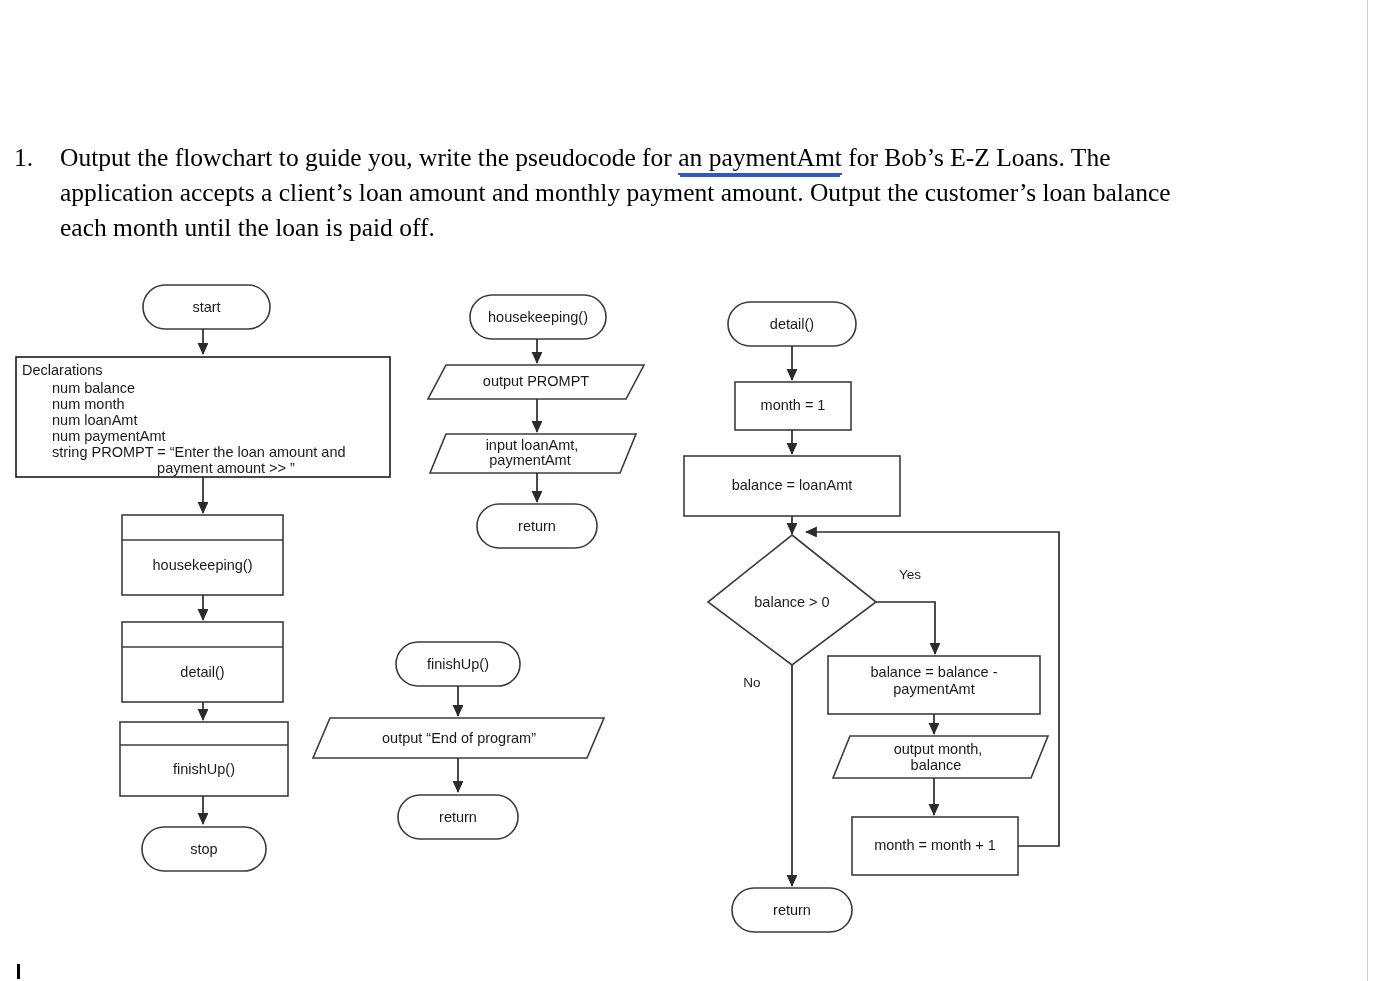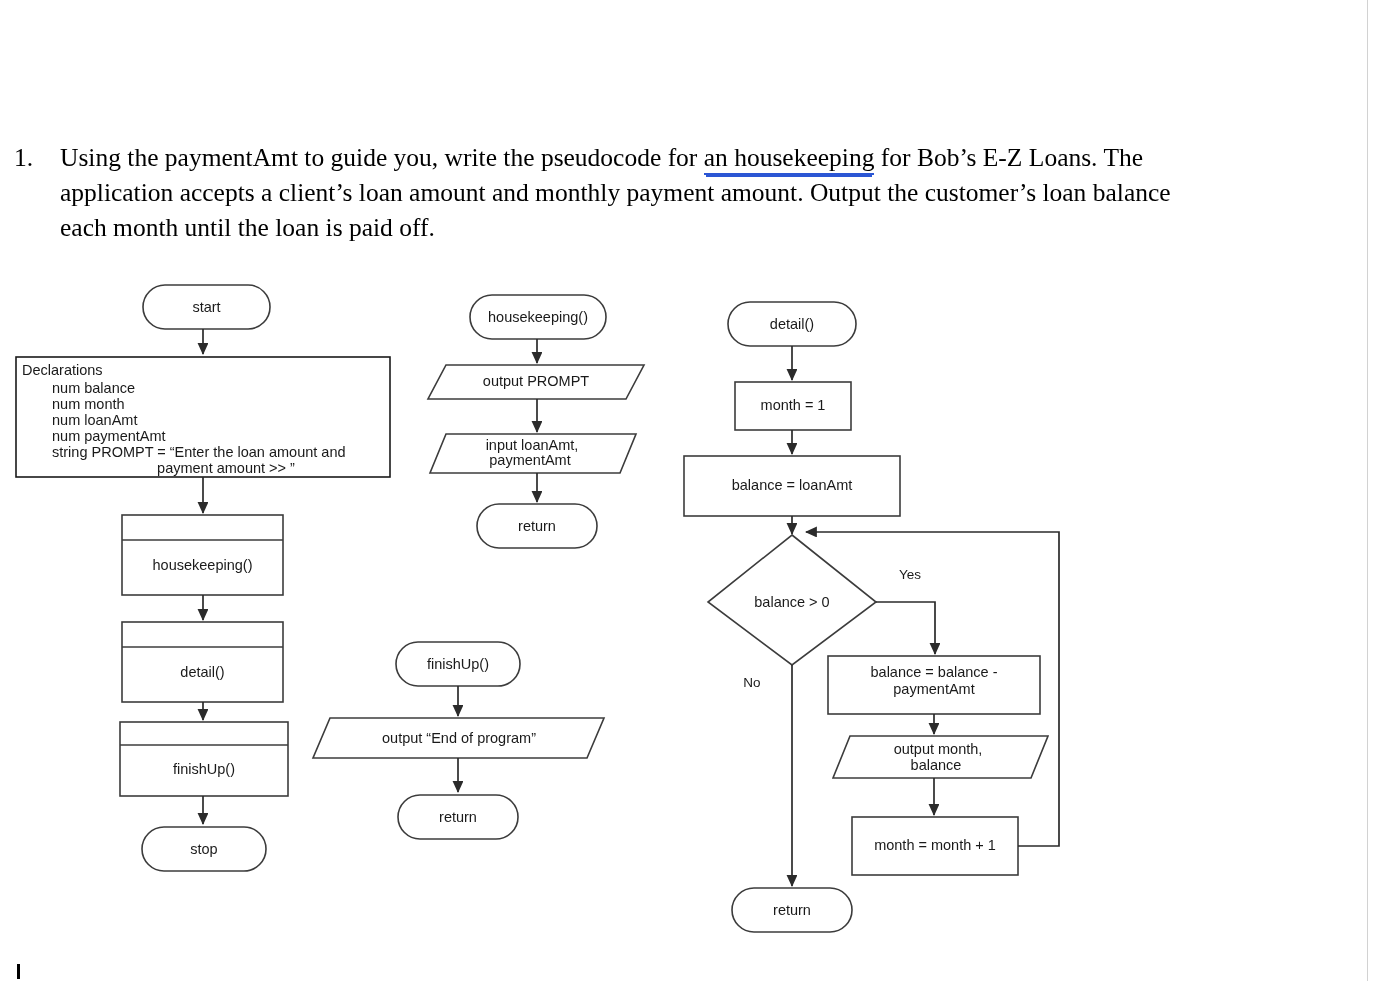--- a/index.html
+++ b/index.html
@@ -114,21 +114,21 @@
 </head>
 <body>
 
 <div id="page">
 
   <div class="page-divider"></div>
 
   <div class="question">
     <div class="question-row">
       <span class="q-num">1.</span>
-      <span class="q-body"><span>Using the paymentAmt to guide you, write the pseudocode for </span><a class="q-link" href="#">an  housekeeping</a><span> for Bob’s E-Z Loans. The application accepts a client’s loan amount and monthly payment amount. Output the customer’s loan balance each month until the loan is paid off.</span></span>
+      <span class="q-body"><span>Output the flowchart to guide you, write the pseudocode for </span><a class="q-link" href="#">an  paymentAmt</a><span> for Bob’s E-Z Loans. The application accepts a client’s loan amount and monthly payment amount. Output the customer’s loan balance each month until the loan is paid off.</span></span>
     </div>
   </div>
 
   <svg id="flow" width="1382" height="719" viewBox="0 0 1382 719">
     <defs>
       <marker id="arrow" markerWidth="9" markerHeight="9" refX="6.4" refY="3.2" orient="auto" markerUnits="strokeWidth">
         <path d="M0,0 L0,6.4 L7,3.2 z" fill="#2b2b2b"></path>
       </marker>
     </defs>
 

